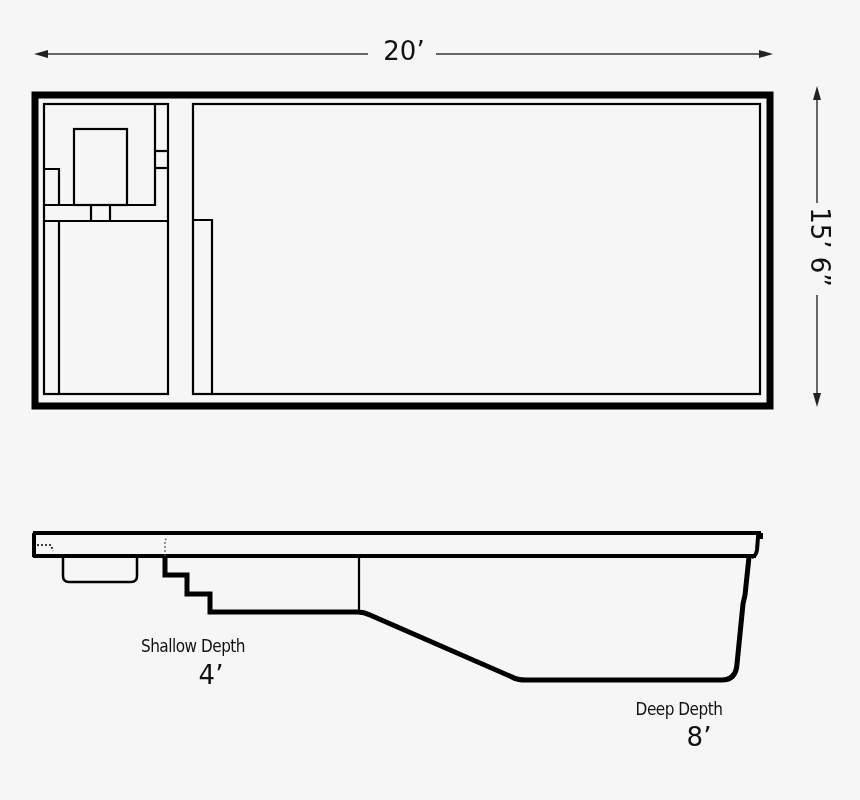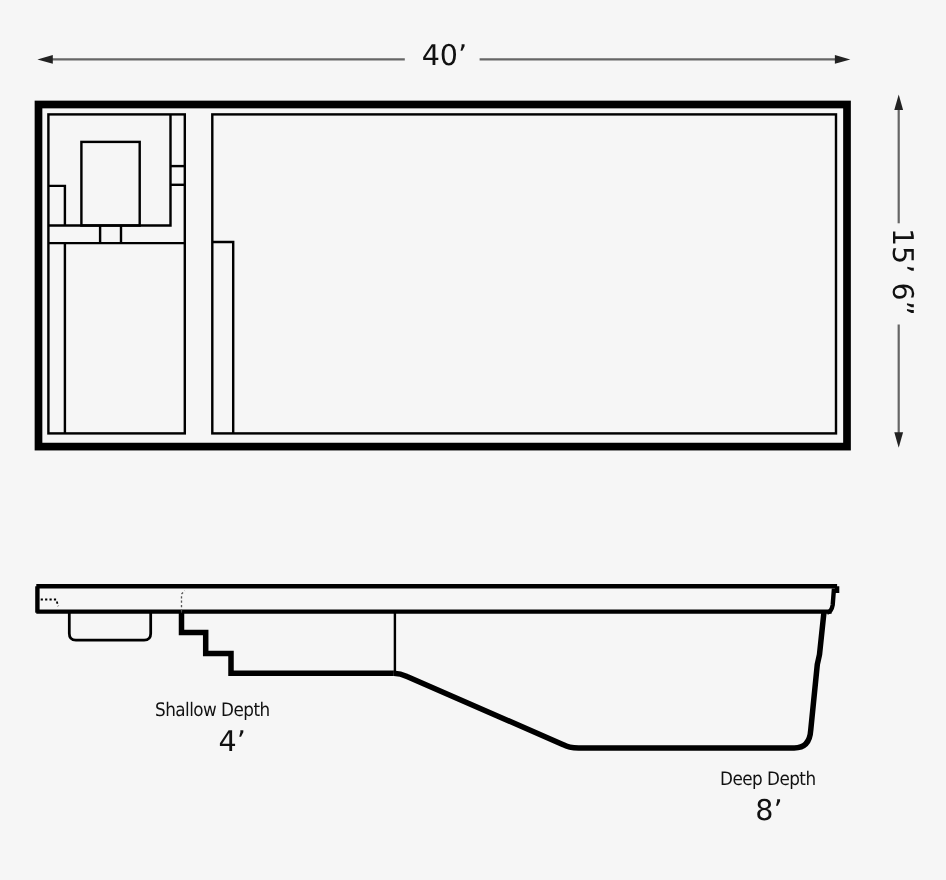--- a/index.html
+++ b/index.html
@@ -5,21 +5,21 @@
     html, body { margin: 0; padding: 0; background: #f6f6f6; }
     body { width: 860px; height: 800px; position: relative; overflow: hidden; font-family: "DejaVu Sans", sans-serif; }
     svg { position: absolute; left: 0; top: 0; }
     .label { position: absolute; color: #111; text-align: center; font-family: "DejaVu Sans", sans-serif; }
     .dim-top { left: 372px; top: 36px; width: 64px; font-size: 26px; letter-spacing: 0px; }
     .dim-right { left: 770px; top: 232px; width: 100px; font-size: 26px; transform: rotate(90deg); transform-origin: center center; }
     .depth-title { font-size: 17px; font-family: "DejaVu Sans Condensed", "DejaVu Sans", sans-serif; letter-spacing: -0.5px; }
     .depth-value { font-size: 26px; }
     .shallow-title { left: 128px; top: 636px; width: 130px; }
     .shallow-value { left: 176px; top: 660px; width: 70px; }
-    .deep-title { left: 642px; top: 699px; width: 112px; }
+    .deep-title { left: 623px; top: 699px; width: 112px; }
     .deep-value { left: 664px; top: 722px; width: 70px; }
   </style>
 </head>
 <body>
 
 <svg width="860" height="800" viewBox="0 0 860 800">
 
   <g>
     <line x1="44" y1="54" x2="368" y2="54" stroke="#666" stroke-width="2"></line>
     <polygon points="34,54 48,50 48,58" fill="#222"></polygon>
@@ -75,20 +75,20 @@
     <path d="M 63 557 L 63 576 Q 63 582 69 582 L 131 582 Q 137 582 137 576 L 137 557" fill="none" stroke="#000" stroke-width="2.5"></path>
 
     <polyline points="165,557 165,575 187,575 187,594 210,594 210,612 358,612" fill="none" stroke="#000" stroke-width="5"></polyline>
 
     <line x1="359" y1="557" x2="359" y2="612" stroke="#000" stroke-width="2.2"></line>
 
     <path d="M 358 612 Q 364 612 370 615 L 512 677 Q 517 680 526 680 L 722 680 Q 736 680 737 664 L 743 604 L 745 595 L 749 557" fill="none" stroke="#000" stroke-width="5"></path>
   </g>
 </svg>
 
-<div class="label dim-top">40’</div>
+<div class="label dim-top">20’</div>
 <div class="label dim-right">15’ 6”</div>
 
 <div class="label depth-title shallow-title">Shallow Depth</div>
 <div class="label depth-value shallow-value">4’</div>
 
 <div class="label depth-title deep-title">Deep Depth</div>
 <div class="label depth-value deep-value">8’</div>
 
 </body></html>

